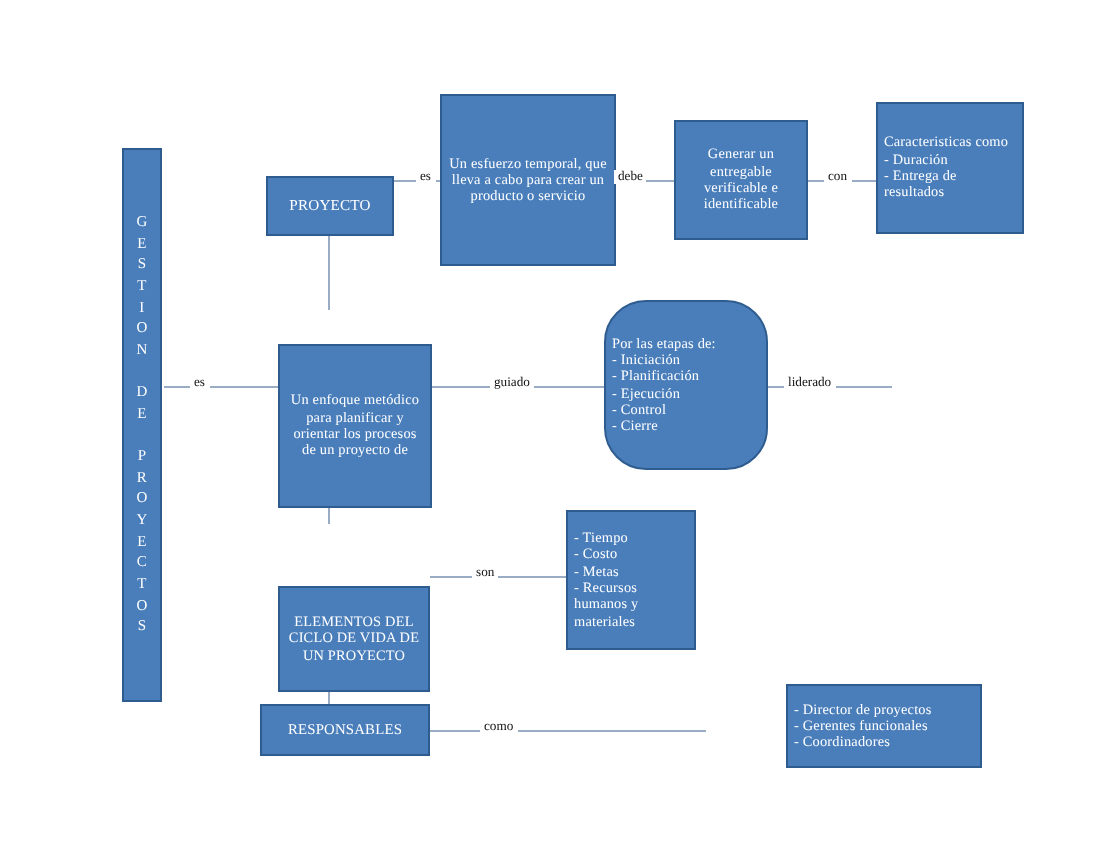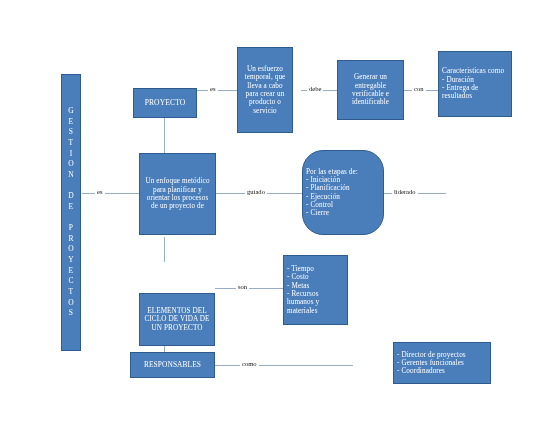--- a/index.html
+++ b/index.html
@@ -126,35 +126,35 @@
 C
 T
 O
 S</span>
   </div>
 
   <div class="box" style="left:133px; top:88px; width:64px; height:30px; font-size:7.6px;">
     <span class="txt">PROYECTO</span>
   </div>
 
-  <div class="box" style="left:237px; top:47px; width:56px; height:86px;">
+  <div class="box" style="left:220px; top:47px; width:88px; height:86px;">
     <span class="txt">Un esfuerzo temporal, que lleva a cabo para crear un producto o servicio</span>
   </div>
 
   <div class="box" style="left:337px; top:60px; width:67px; height:60px;">
     <span class="txt">Generar un entregable verificable e identificable</span>
   </div>
 
   <div class="box left-align" style="left:438px; top:51px; width:74px; height:66px;">
     <span class="txt">Caracteristicas como
 - Duración
 - Entrega de resultados</span>
   </div>
 
-  <div class="box" style="left:139px; top:153px; width:77px; height:82px;">
+  <div class="box" style="left:139px; top:172px; width:77px; height:82px;">
     <span class="txt">Un enfoque metódico para planificar y orientar los procesos de un proyecto de</span>
   </div>
 
   <div class="box left-align" style="left:302px; top:150px; width:82px; height:85px;border-radius:21px;">
     <span class="txt">Por las etapas de:
 - Iniciación
 - Planificación
 - Ejecución
 - Control
 - Cierre</span>

